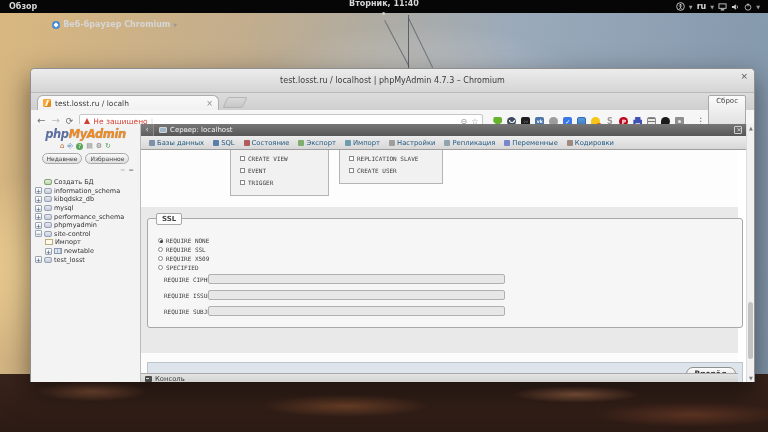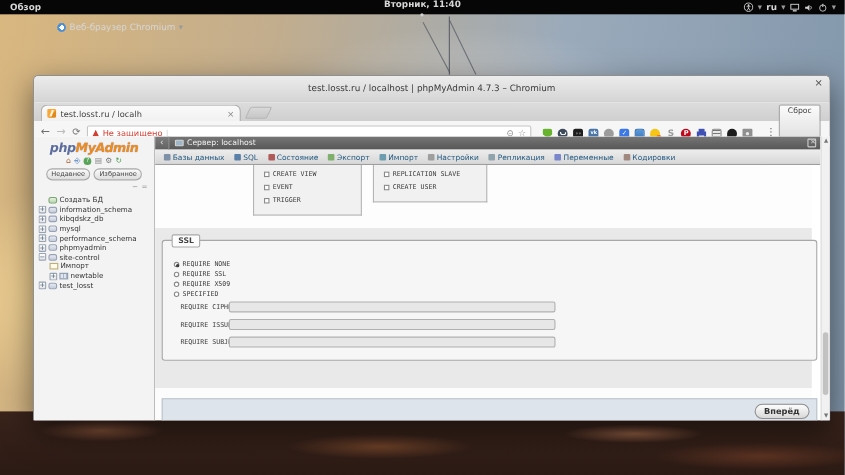--- a/index.html
+++ b/index.html
@@ -23,21 +23,21 @@
       linear-gradient(#3a241c, #2b1a14);
   }
   .crane-mast { position:absolute; left:408px; top:15px; width:1px; height:53px; background:#474d57; opacity:.8; }
   .crane-stay1 { position:absolute; left:385px; top:20px; width:52px; height:1px; background:#51575f; opacity:.7; transform:rotate(62deg); transform-origin:left top; }
   .crane-stay2 { position:absolute; left:409px; top:18px; width:55px; height:1px; background:#51575f; opacity:.7; transform:rotate(64deg); transform-origin:left top; }
 
   
   .topbar { position:absolute; left:0; top:0; width:768px; height:13px; background:#060606;
     display:flex; align-items:center; color:#d6d6d6; font-size:8px; z-index:50; }
   .tb-activities { padding:0 9px; font-weight:bold; }
-  .tb-app { display:flex; align-items:center; gap:3px; padding:0 6px; font-weight:normal;margin-top:36px; }
+  .tb-app { display:flex; align-items:center; gap:3px; padding:0 6px; font-weight:bold;margin-top:36px; }
   .chromium-dot { width:8px; height:8px; border-radius:50%;
     background:radial-gradient(circle at 50% 50%, #fff 0 2px, #4a90d9 2px 4px, #3367b0 4px); }
   .tb-caret { font-size:5px; color:#9a9a9a; }
   .tb-clock { position:absolute; left:50%; transform:translateX(-50%); display:flex; align-items:center; gap:4px; font-weight:bold;flex-direction:column; }
   .tb-clock-dot { width:3px; height:3px; border-radius:50%; background:#cfcfcf; }
   .tb-right { margin-left:auto; display:flex; align-items:center; gap:4px; padding-right:8px; }
   .tb-right svg { display:block; }
   .tb-kb { font-weight:bold; }
 
   
@@ -466,20 +466,24 @@
           <div class="ssl-fieldrow" style="top:87px">
             <span class="mono-label">REQUIRE SUBJECT</span>
             <input class="ssl-input" value="" style="">
           </div>
         </div>
 
         <div class="footerbar">
           <button class="go-btn">Вперёд</button>
         </div>
 
+        <div class="consolebar">
+          <span class="console-ic"></span>
+          <span>Консоль</span>
+        </div>
       </div>
 
     </div>
 
     <div class="pscroll">
       <span class="arr up">▲</span>
       <div class="pthumb"></div>
       <span class="arr down">▼</span>
     </div>
 

